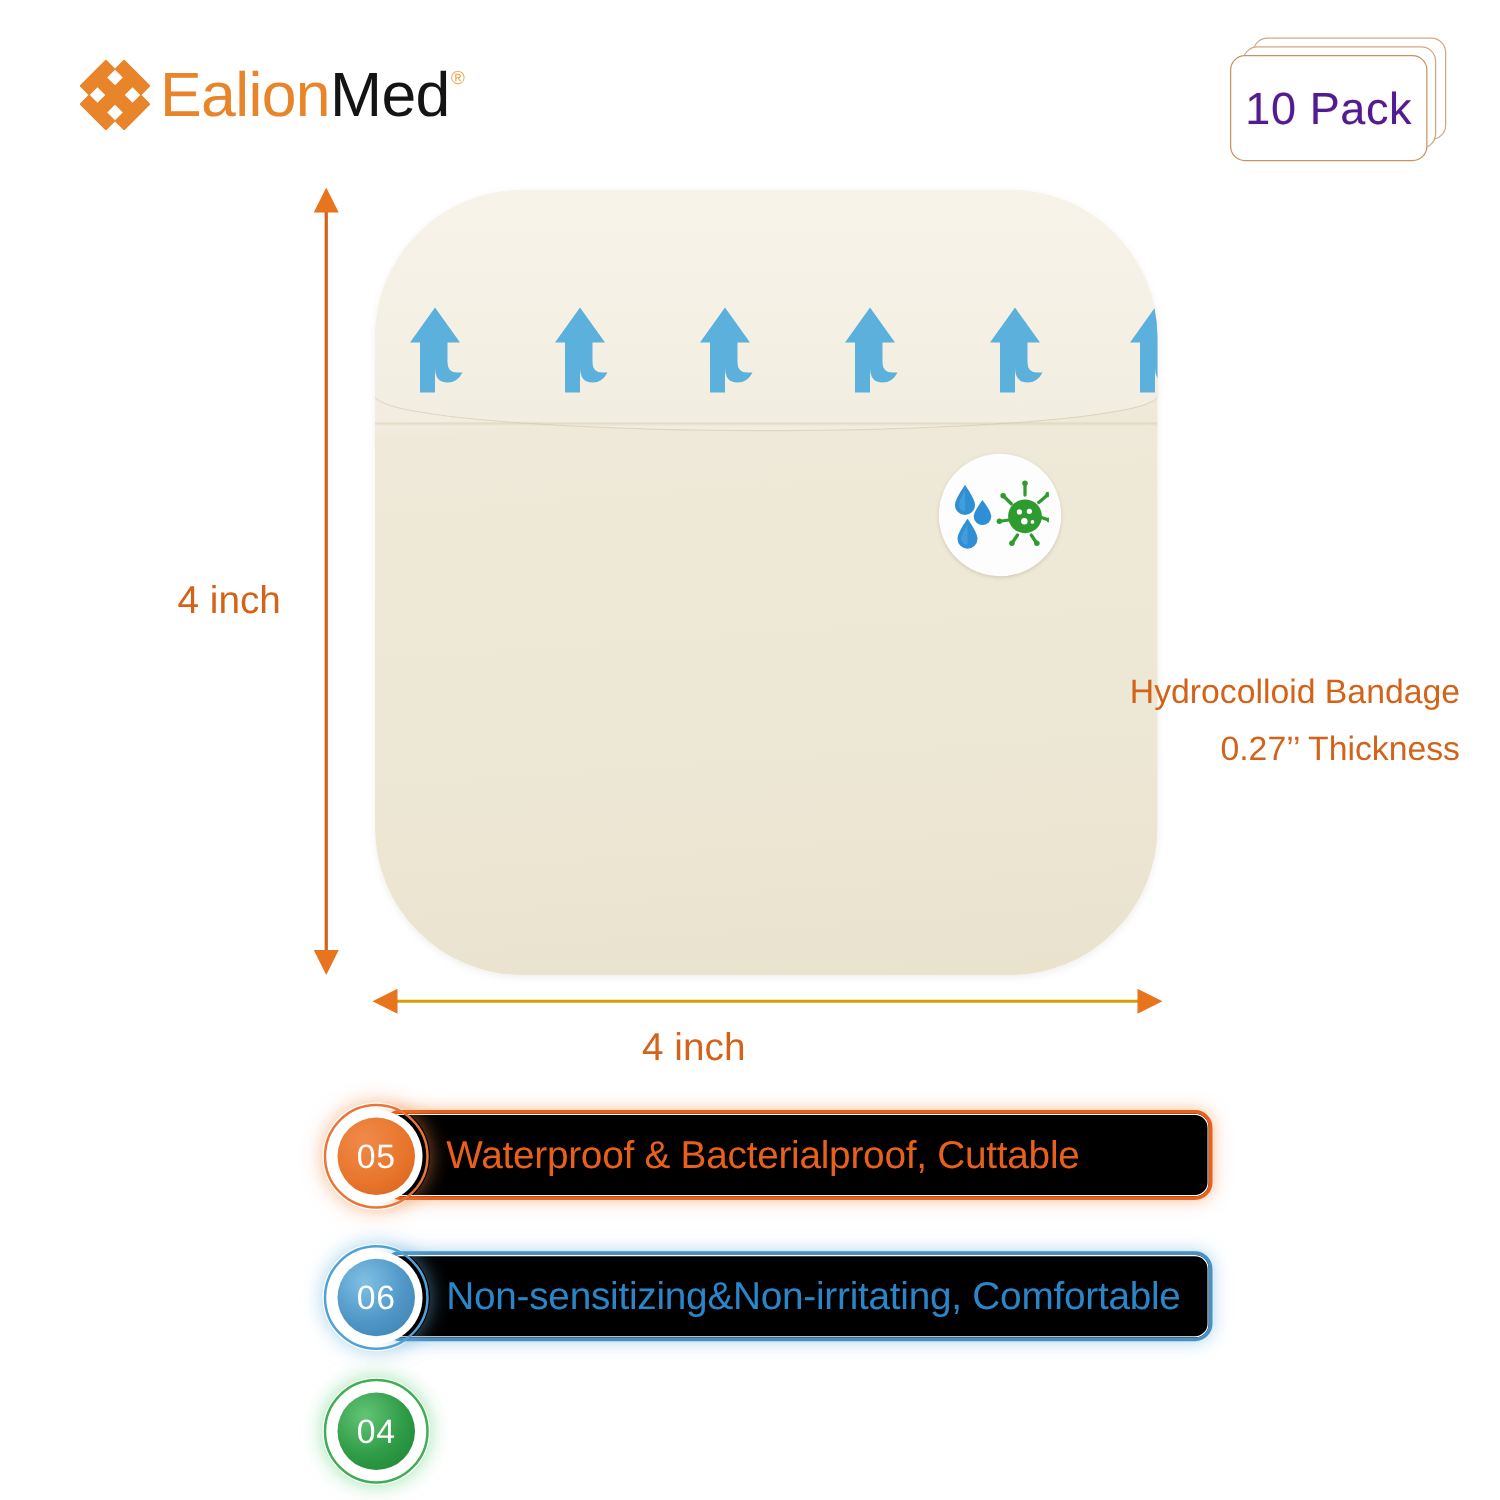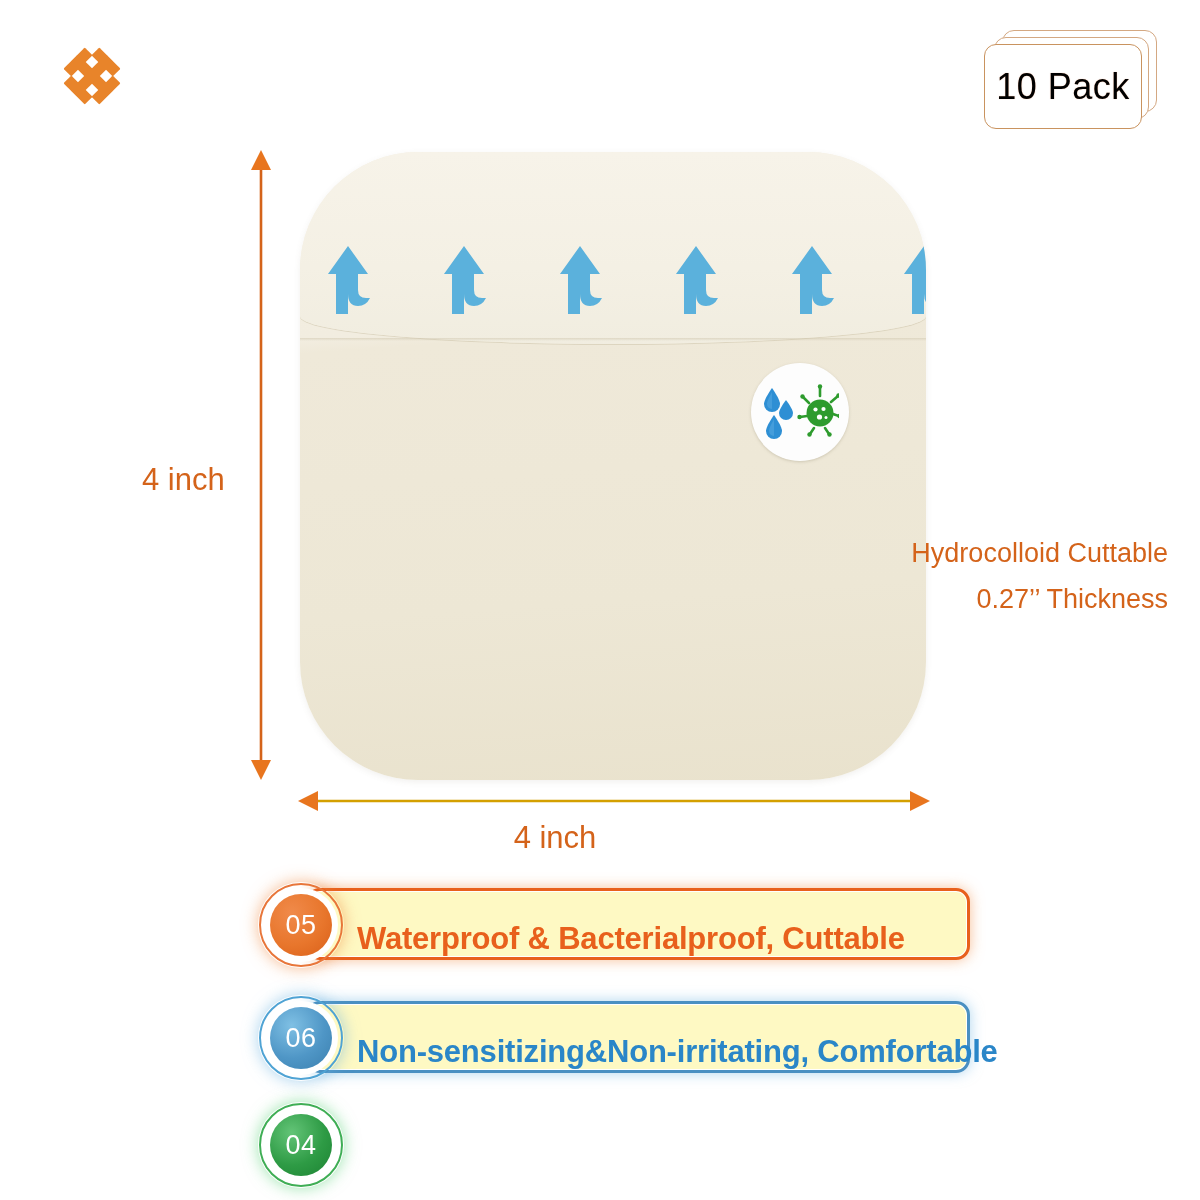--- a/index.html
+++ b/index.html
@@ -94,21 +94,21 @@
   }
   #pack-badge .card-back2 { left: 20px; top: 0;  width: 155px; height: 82px; }
   #pack-badge .card-back1 { left: 12px; top: 7px; width: 155px; height: 82px; }
   #pack-badge .card-front {
     left: 2px; top: 14px; width: 158px; height: 85px;
     border: 1.4px solid #C9935F;
     display: flex; align-items: center; justify-content: center;
   }
   #pack-badge-label {
     font-size: 36px;
-    color: #000000;
+    color: #4c1d95;
     letter-spacing: 0.5px;
     text-shadow: 0 0 1px rgba(232,96,28,.5);
   }
 
   
   #bandage {
     position: absolute;
     left: 300px;
     top: 152px;
     width: 626px;
@@ -222,24 +222,23 @@
   .feature-pill {
     position: absolute;
     left: 48px;
     top: 6px;
     right: 0;
     height: 72px;
     box-sizing: border-box;
     border-width: 3px;
     border-style: solid;
     border-radius: 14px;
-    background: #fef9c3;
+    background: #000000;
     display: flex;
-    align-items: flex-end;
-    font-weight: bold;
+    align-items: center;
   }
   .feature-text {
     padding-left: 48px;
     font-size: 31px;
     white-space: nowrap;
     letter-spacing: -0.2px;
   }
   .feature-badge {
     position: absolute;
     left: 0;
@@ -319,20 +318,23 @@
 <body>
 
 <div id="brand-logo">
   <div id="logo-mark">
     <span class="bar b3"></span>
     <span class="bar b4"></span>
     <span class="bar b5"></span>
     <span class="bar b6"></span>
     <span class="bar b1"></span>
     <span class="bar b2"></span>
+  </div>
+  <div>
+    <span class="logo-word logo-ealion">Ealion</span><span class="logo-word logo-med">Med</span><span class="logo-reg">®</span>
   </div>
 </div>
 
 <div id="pack-badge">
   <div class="card card-back2"></div>
   <div class="card card-back1"></div>
   <div class="card card-front">
     <span id="pack-badge-label">10 Pack</span>
   </div>
 </div>
@@ -406,21 +408,21 @@
 <div id="dim-vertical-label">4 inch</div>
 
 <svg id="dim-horizontal" viewBox="0 0 632 22">
   <line x1="14" y1="11" x2="618" y2="11" stroke="#D4A000" stroke-width="2.4"></line>
   <polygon points="0,11 20,1 20,21" fill="#E8751E"></polygon>
   <polygon points="632,11 612,1 612,21" fill="#E8751E"></polygon>
 </svg>
 <div id="dim-horizontal-label"><span>4 inch</span></div>
 
 <div id="side-caption">
-  <div>Hydrocolloid Cuttable</div>
+  <div>Hydrocolloid Bandage</div>
   <div>0.27’’ Thickness</div>
 </div>
 
 <div class="feature" id="feature-1">
   <div class="feature-pill">
     <span class="feature-text">Waterproof &amp; Bacterialproof, Cuttable</span>
   </div>
   <div class="feature-badge">
     <span class="ring-outer"></span>
     <span class="ring-white"></span>

